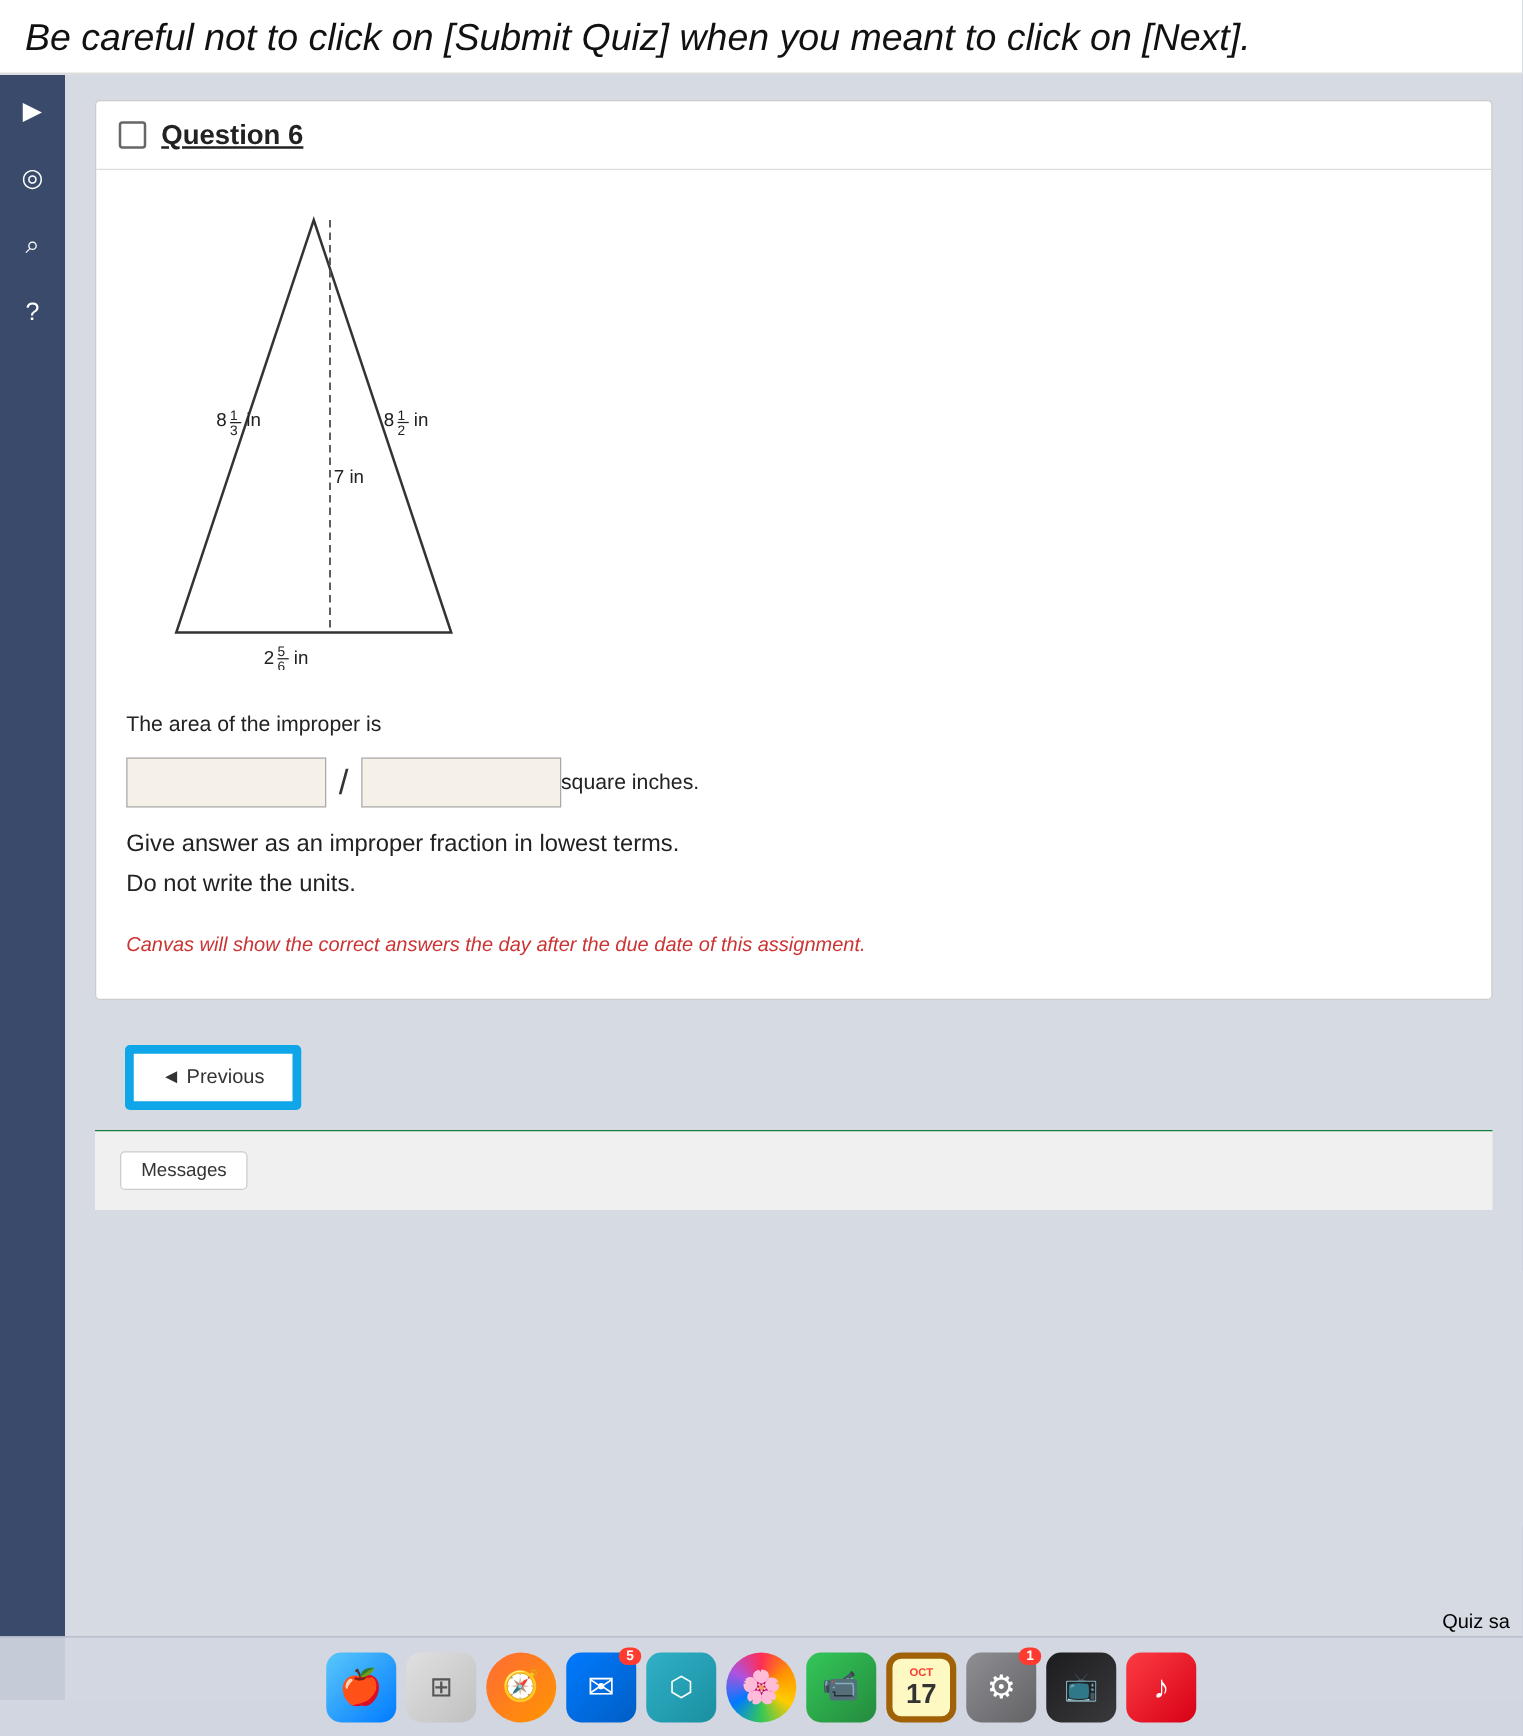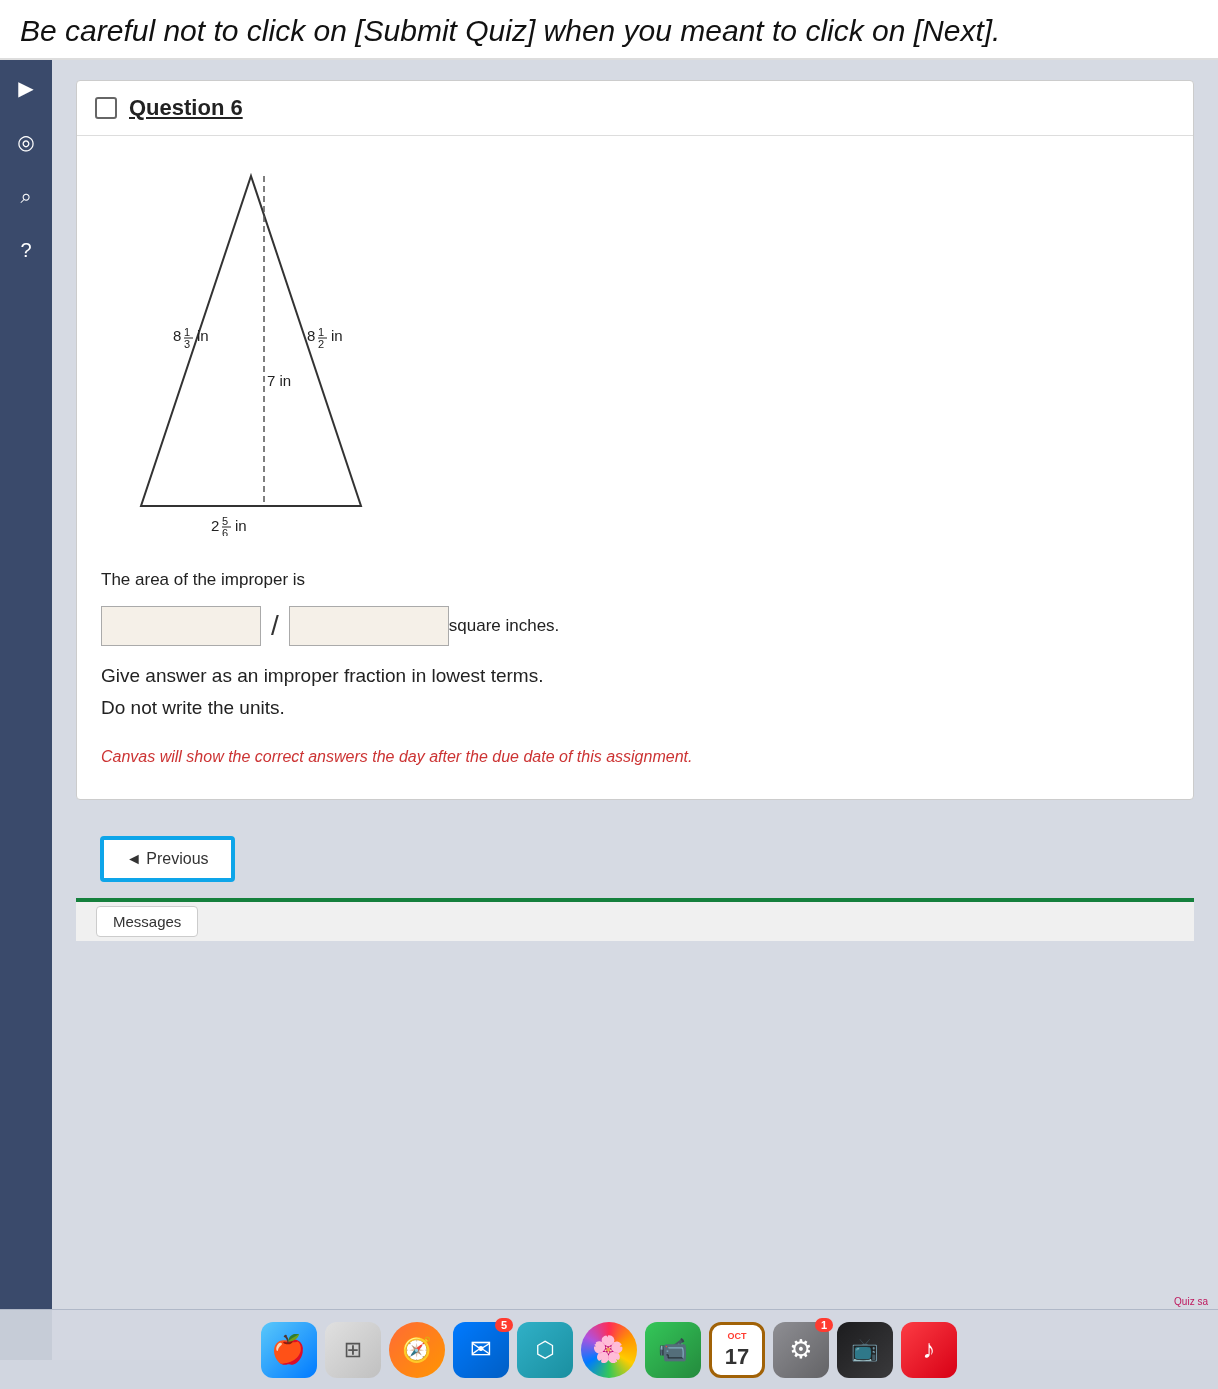--- a/index.html
+++ b/index.html
@@ -169,36 +169,36 @@
 
     
     .nav-buttons {
       padding: 16px 24px;
       display: flex;
       gap: 12px;
     }
 
     .btn-previous {
       background: white;
-      border: 4px solid #0ea5e9;
+      border: 7px solid #0ea5e9;
       border-radius: 4px;
       padding: 10px 22px;
       font-size: 16px;
       color: #333;
       cursor: pointer;
       display: flex;
       align-items: center;
       gap: 6px;
     }
 
     
     .messages-bar {
       background: #f0f0f0;
-      border-top: 4px solid #15803d;
-      padding: 4px 20px;
+      border-top: 1px solid #15803d;
+      padding: 16px 20px;
       display: flex;
       align-items: center;
       gap: 10px;
     }
 
     .messages-btn {
       background: white;
       border: 1px solid #ccc;
       border-radius: 4px;
       padding: 6px 16px;
@@ -258,22 +258,22 @@
       border-radius: 10px;
       padding: 1px 5px;
       min-width: 18px;
       text-align: center;
     }
 
     .quiz-save-text {
       position: absolute;
       right: 10px;
       bottom: 82px;
-      font-size: 10px;
-      color: #be185d;
+      font-size: 16px;
+      color: #000000;
     }
   </style>
 </head>
 <body>
 
 <div class="page-wrapper">
 
   <div class="warning-banner">
     <span>Be careful not to click on [Submit Quiz] when you meant to click on [Next].</span>
   </div>
@@ -363,21 +363,21 @@
 <div class="macos-dock">
   <div class="dock-item dock-finder">🍎</div>
   <div class="dock-item dock-grid" style="font-size:22px; color:#555;">⊞</div>
   <div class="dock-item dock-browser" style="font-size:24px;">🧭</div>
   <div class="dock-item dock-mail" style="font-size:26px; color:white;">✉
     <span class="dock-badge">5</span>
   </div>
   <div class="dock-item dock-vpn" style="font-size:22px; color:white;">⬡</div>
   <div class="dock-item dock-photos" style="font-size:26px; background: conic-gradient(#ff2d55, #ff9500, #ffcc00, #34c759, #007aff, #af52de, #ff2d55); border-radius:50%;">🌸</div>
   <div class="dock-item dock-facetime" style="font-size:24px;">📹</div>
-  <div class="dock-item" style="background:#ffffff; border:3px solid #a16207; position:relative; flex-direction:column;">
+  <div class="dock-item" style="background:#fef9c3; border:5px solid #a16207; position:relative; flex-direction:column;">
     <span style="position:absolute;top:6px;font-size:9px;font-weight:bold;color:#ff3b30;text-transform:uppercase;">OCT</span>
     <span style="position:absolute;bottom:5px;font-size:22px;font-weight:bold;color:#333;">17</span>
   </div>
   <div class="dock-item dock-settings" style="font-size:26px; color:white;">⚙
     <span class="dock-badge">1</span>
   </div>
   <div class="dock-item dock-appletv" style="font-size:22px; color:white;">📺</div>
   <div class="dock-item dock-music" style="font-size:26px; color:white;">♪</div>
 </div>
 

